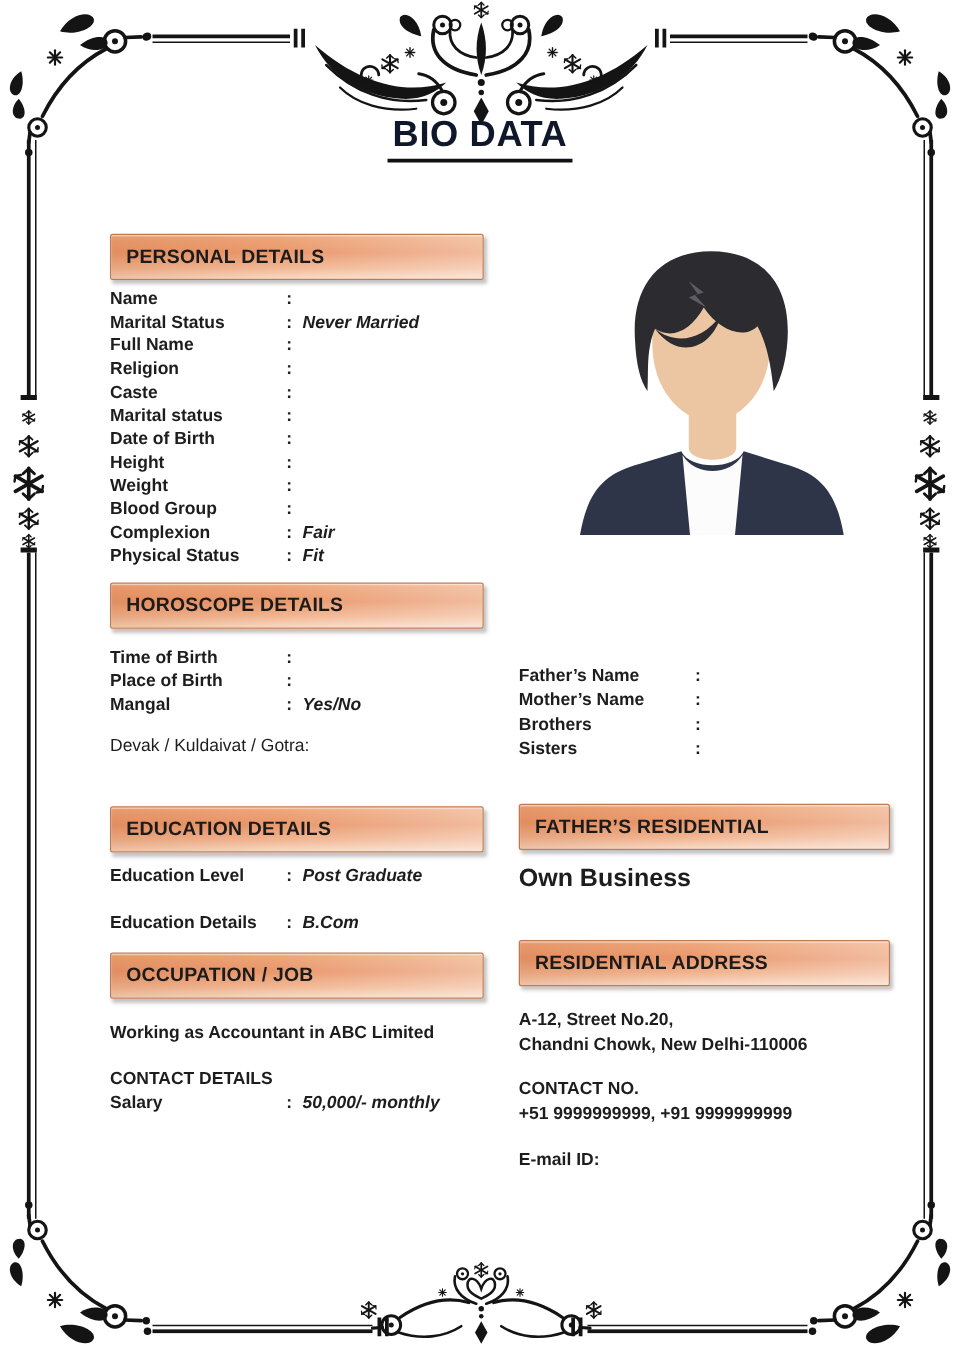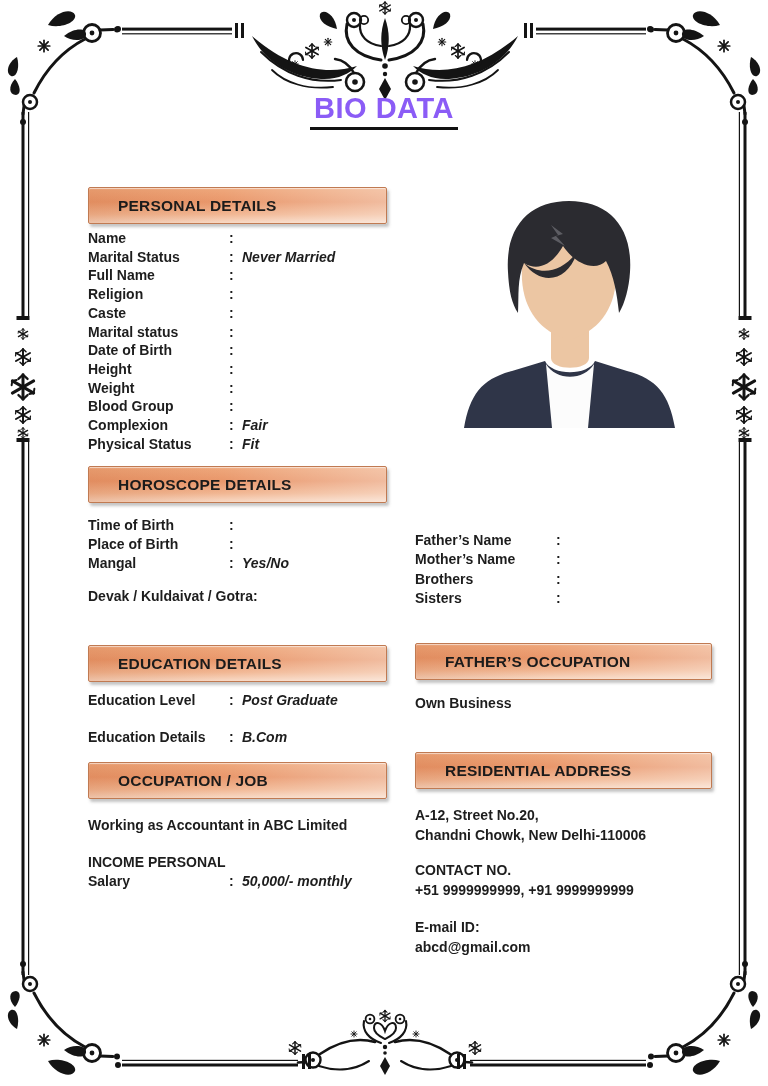--- a/index.html
+++ b/index.html
@@ -4,53 +4,53 @@
 <style>
   html,body{margin:0;padding:0;}
   body{
     width:768px;height:1086px;position:relative;background:#ffffff;
     font-family:"Liberation Sans",sans-serif;color:#1d1d1d;overflow:hidden;
   }
   .frame-svg{position:absolute;left:0;top:0;width:768px;height:1086px;}
   .doc-title{position:absolute;top:92px;left:0;right:0;text-align:center;}
   .doc-title span{
     display:inline-block;font-size:29px;font-weight:bold;letter-spacing:.5px;
-    color:#8b5cf6;border-bottom:3.5px solid #111;padding:0 4px 2px;
+    color:#0f172a;border-bottom:3.5px solid #111;padding:0 4px 2px;
   }
   .col{position:absolute;}
   .col-left{left:88px;top:187px;width:299px;}
   .col-right{left:415px;top:506px;width:297px;}
   .sec-header{
     box-sizing:border-box;height:37px;border:1px solid #c07a52;border-radius:2px;
     background:
       linear-gradient(90deg, rgba(190,95,45,.18) 0%, rgba(255,255,255,0) 45%, rgba(255,255,255,.35) 100%),
       linear-gradient(180deg,#efa87c 0%,#e9976b 40%,#f1b692 75%,#f8d9c5 100%);
     box-shadow:2px 3px 3px rgba(125,125,125,.45), inset 0 1px 1px rgba(255,255,255,.6);
-    display:flex;align-items:center;padding:0 29px;
+    display:flex;align-items:center;padding:0 12px;
     font-size:15.5px;font-weight:bold;color:#1b1b1b;letter-spacing:.2px;
   }
   .rows{font-size:14px;font-weight:bold;}
   .row{display:flex;}
   .row .lbl{width:141px;flex:none;}
   .row .colon{width:13px;flex:none;}
   .row .val{flex:1;font-style:italic;}
   .rows-personal{margin-top:5px;line-height:18.7px;}
   .hdr-horoscope{margin-top:13px;}
   .rows-horoscope{margin-top:13px;line-height:19px;}
-  .note-line{margin-top:14px;font-size:14px;font-weight:bold;line-height:19px;}
+  .note-line{margin-top:14px;font-size:14px;font-weight:normal;line-height:19px;}
   .hdr-education{margin-top:39px;}
   .rows-education{margin-top:9px;line-height:19px;}
   .rows-education .row + .row{margin-top:18px;}
   .hdr-occupation{margin-top:15px;}
   .occ-line{margin-top:17px;font-size:14px;font-weight:bold;line-height:19px;}
   .income-heading{margin-top:18px;font-size:14px;font-weight:bold;line-height:19px;}
   .rows-salary{line-height:19px;}
   .rows-family{margin-top:25px;line-height:19.3px;}
   .hdr-father-occ{margin-top:35px;}
-  .father-occ-text{margin-top:14px;font-size:14px;font-weight:bold;line-height:19px;}
+  .father-occ-text{margin-top:14px;font-size:20px;font-weight:bold;line-height:19px;}
   .hdr-address{margin-top:39px;}
   .addr-lines{margin-top:17px;font-size:14px;font-weight:bold;line-height:19.5px;}
   .contact-heading{margin-top:16px;font-size:14px;font-weight:bold;line-height:19.5px;}
   .contact-line{font-size:14px;font-weight:bold;line-height:19.5px;}
   .email-heading{margin-top:18px;font-size:14px;font-weight:bold;line-height:19.5px;}
   .email-line{font-size:14px;font-weight:bold;line-height:19.5px;}
   .photo{position:absolute;left:448px;top:188px;width:242px;height:240px;}
 </style>
 </head>
 <body>
@@ -318,21 +318,21 @@
         <span class="lbl">Education Details</span>
         <span class="colon">:</span>
         <span class="val">B.Com</span>
       </div>
     </div>
 
   <div class="sec-header hdr-occupation">
     <span>OCCUPATION / JOB</span>
   </div>
   <div class="occ-line">Working as Accountant in ABC Limited</div>
-  <div class="income-heading">INCOME PERSONAL</div>
+  <div class="income-heading">CONTACT DETAILS</div>
   <div class="rows rows-salary">
       <div class="row">
         <span class="lbl">Salary</span>
         <span class="colon">:</span>
         <span class="val">50,000/- monthly</span>
       </div>
     </div>
 </div>
 
 <div class="col col-right">
@@ -353,28 +353,27 @@
         <span class="val"></span>
       </div>
       <div class="row">
         <span class="lbl">Sisters</span>
         <span class="colon">:</span>
         <span class="val"></span>
       </div>
     </div>
 
   <div class="sec-header hdr-father-occ">
-    <span>FATHER’S OCCUPATION</span>
+    <span>FATHER’S RESIDENTIAL</span>
   </div>
   <div class="father-occ-text">Own Business</div>
 
   <div class="sec-header hdr-address">
     <span>RESIDENTIAL ADDRESS</span>
   </div>
   <div class="addr-lines">
       <div>A-12, Street No.20,</div>
       <div>Chandni Chowk, New Delhi-110006</div>
     </div>
   <div class="contact-heading">CONTACT NO.</div>
   <div class="contact-line">+51 9999999999, +91 9999999999</div>
   <div class="email-heading">E-mail ID:</div>
-  <div class="email-line">abcd@gmail.com</div>
 </div>
 
 </body></html>

